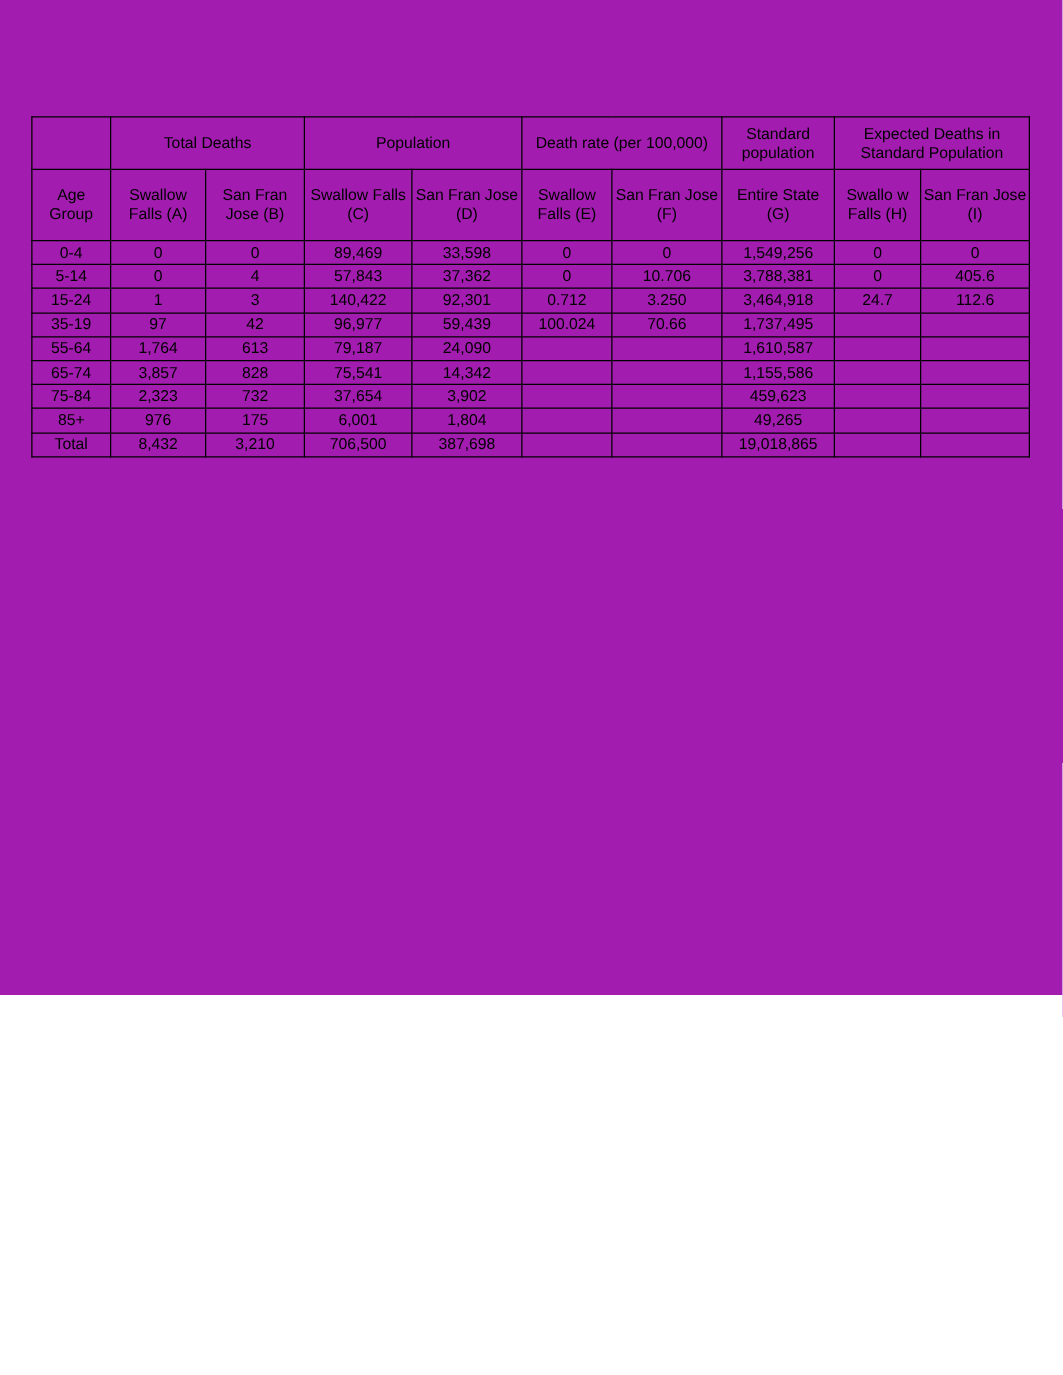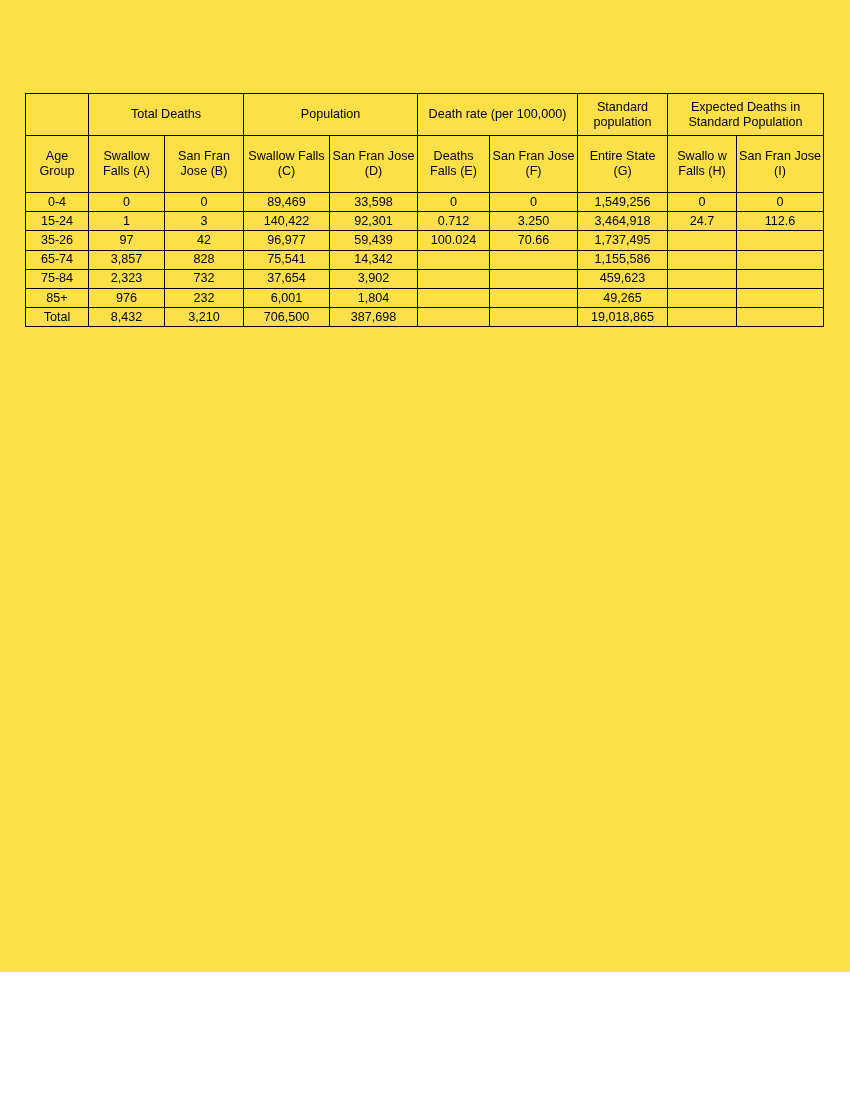--- a/index.html
+++ b/index.html
@@ -14,22 +14,22 @@
     font-family: "Liberation Sans", sans-serif;
     color: #000000;
     -webkit-font-smoothing: antialiased;
   }
 
   .sheet {
     position: absolute;
     left: 0;
     top: 0;
     width: 850px;
-    height: 972px;
-    background: #fde047;
+    height: 796px;
+    background: #a21caf;
   }
 
   .table-wrap {
     position: absolute;
     left: 25px;
     top: 93px;
     width: 798px;
   }
 
   table.rates {
@@ -111,65 +111,89 @@
           <th colspan="2">Death rate (per 100,000)</th>
           <th>Standard population</th>
           <th colspan="2">Expected Deaths in Standard Population</th>
         </tr>
         <tr class="sub-row">
           <th>Age Group</th>
           <th>Swallow Falls (A)</th>
           <th>San Fran Jose (B)</th>
           <th>Swallow Falls (C)</th>
           <th>San Fran Jose (D)</th>
-          <th>Deaths Falls (E)</th>
+          <th>Swallow Falls (E)</th>
           <th>San Fran Jose (F)</th>
           <th>Entire State (G)</th>
           <th>Swallo w Falls (H)</th>
           <th>San Fran Jose (I)</th>
         </tr>
       </thead>
       <tbody id="table-body">
           <tr class="data-row">
             <td>0-4</td>
             <td>0</td>
             <td>0</td>
             <td>89,469</td>
             <td>33,598</td>
             <td>0</td>
             <td>0</td>
             <td>1,549,256</td>
             <td>0</td>
             <td>0</td>
+          </tr>
+          <tr class="data-row">
+            <td>5-14</td>
+            <td>0</td>
+            <td>4</td>
+            <td>57,843</td>
+            <td>37,362</td>
+            <td>0</td>
+            <td>10.706</td>
+            <td>3,788,381</td>
+            <td>0</td>
+            <td>405.6</td>
           </tr>
           <tr class="data-row">
             <td>15-24</td>
             <td>1</td>
             <td>3</td>
             <td>140,422</td>
             <td>92,301</td>
             <td>0.712</td>
             <td>3.250</td>
             <td>3,464,918</td>
             <td>24.7</td>
             <td>112.6</td>
           </tr>
           <tr class="data-row">
-            <td>35-26</td>
+            <td>35-19</td>
             <td>97</td>
             <td>42</td>
             <td>96,977</td>
             <td>59,439</td>
             <td>100.024</td>
             <td>70.66</td>
             <td>1,737,495</td>
             <td></td>
             <td></td>
           </tr>
           <tr class="data-row">
+            <td>55-64</td>
+            <td>1,764</td>
+            <td>613</td>
+            <td>79,187</td>
+            <td>24,090</td>
+            <td></td>
+            <td></td>
+            <td>1,610,587</td>
+            <td></td>
+            <td></td>
+          </tr>
+          <tr class="data-row">
             <td>65-74</td>
             <td>3,857</td>
             <td>828</td>
             <td>75,541</td>
             <td>14,342</td>
             <td></td>
             <td></td>
             <td>1,155,586</td>
             <td></td>
             <td></td>
@@ -182,21 +206,21 @@
             <td>3,902</td>
             <td></td>
             <td></td>
             <td>459,623</td>
             <td></td>
             <td></td>
           </tr>
           <tr class="data-row">
             <td>85+</td>
             <td>976</td>
-            <td>232</td>
+            <td>175</td>
             <td>6,001</td>
             <td>1,804</td>
             <td></td>
             <td></td>
             <td>49,265</td>
             <td></td>
             <td></td>
           </tr>
           <tr class="data-row">
             <td>Total</td>

